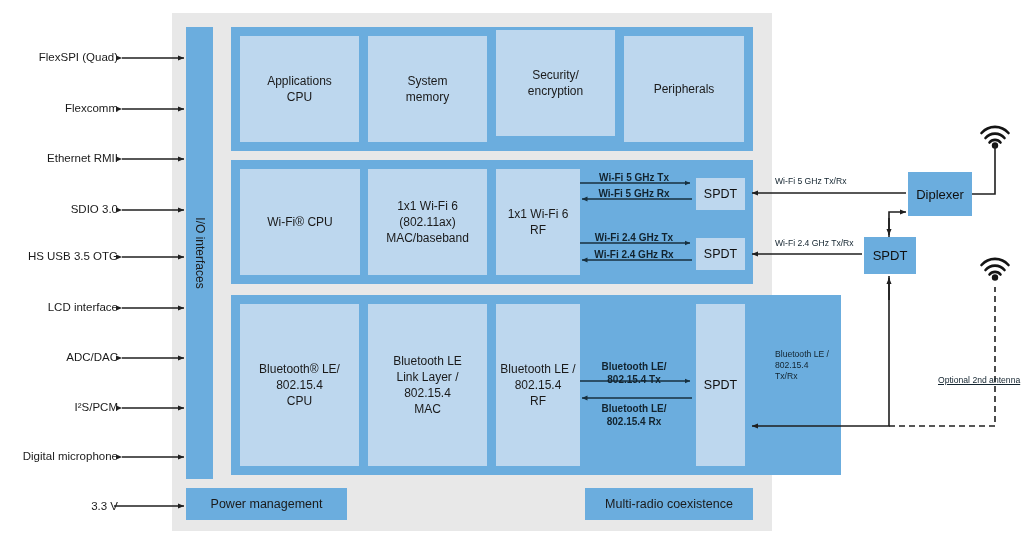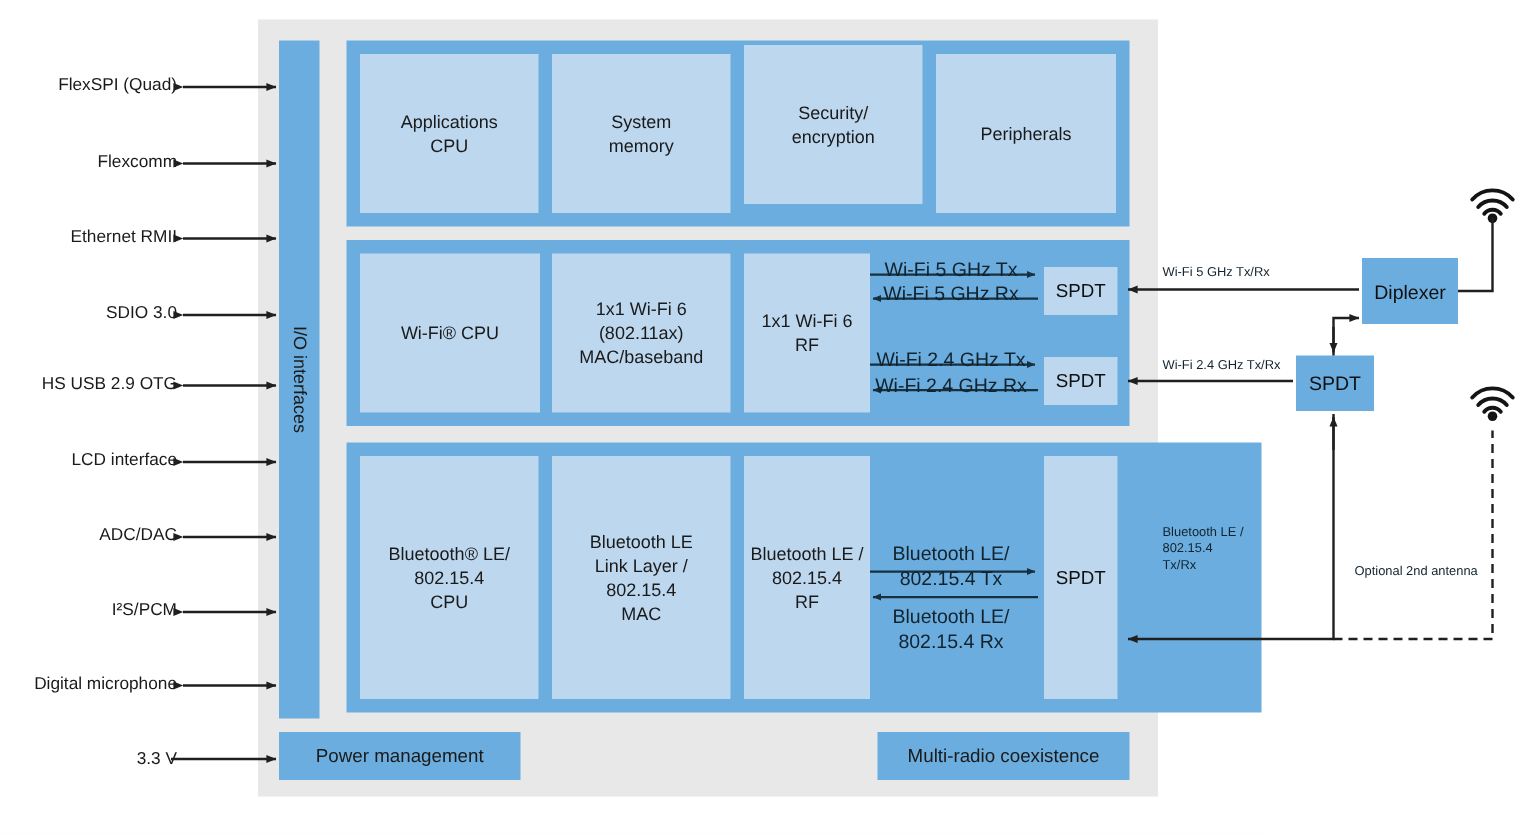--- a/index.html
+++ b/index.html
@@ -38,40 +38,40 @@
           justify-content:center;font-size:12.5px;color:#1a1a1a;}
 
   
   .extblk{position:absolute;box-sizing:border-box;display:flex;align-items:center;
           justify-content:center;font-size:13px;color:#101010;background:#6badde;}
 
   
   #wires{position:absolute;left:0;top:0;width:1024px;height:555px;pointer-events:none;}
 
   
-  .cap{position:absolute;font-size:13px;line-height:1.28;color:#12232e;white-space:nowrap;}
+  .cap{position:absolute;font-size:10px;line-height:1.28;color:#12232e;white-space:nowrap;font-weight:bold;}
   .cap.c{transform:translateX(-50%);text-align:center;}
   .cap-ext{position:absolute;font-size:8.6px;line-height:1.3;color:#12232e;white-space:nowrap;}
 
   .spdt{position:absolute;box-sizing:border-box;background:#bdd7ee;
         display:flex;align-items:center;justify-content:center;font-size:12.5px;color:#101010;}
 
   .ant{position:absolute;}
 </style>
 </head>
 <body>
 
 <div id="stage">
 
   <div id="io-labels">
     <div class="io-label" style="right:906px;top:52px;">FlexSPI (Quad)</div>
     <div class="io-label" style="right:906px;top:103px;">Flexcomm</div>
     <div class="io-label" style="right:906px;top:153px;">Ethernet RMII</div>
     <div class="io-label" style="right:906px;top:204px;">SDIO 3.0</div>
-    <div class="io-label" style="right:906px;top:251px;">HS USB 2.9 OTG</div>
+    <div class="io-label" style="right:906px;top:251px;">HS USB 3.5 OTG</div>
     <div class="io-label" style="right:906px;top:302px;">LCD interface</div>
     <div class="io-label" style="right:906px;top:352px;margin-left:12px;">ADC/DAC</div>
     <div class="io-label" style="right:906px;top:402px;">I²S/PCM</div>
     <div class="io-label" style="right:906px;top:451px;">Digital microphone</div>
     <div class="io-label" style="right:906px;top:501px;">3.3 V</div>
   </div>
 
   <div class="abs chip-bg" style="left:172px;top:13px;width:600px;height:518px;"></div>
 
   <div class="abs blue-mid" id="io-bar">
@@ -260,15 +260,15 @@
 
   <div class="cap-ext" style="left:775px;top:176px;">Wi-Fi 5 GHz Tx/Rx</div>
   <div class="cap-ext" style="left:775px;top:238px;">Wi-Fi 2.4 GHz Tx/Rx</div>
 
   <div class="cap-ext" style="left:775px;top:349px;">
     <span>Bluetooth LE /</span><br>
     <span>802.15.4</span><br>
     <span>Tx/Rx</span>
   </div>
 
-  <div class="cap-ext" style="left:903px;top:375px;">Optional 2nd antenna</div>
+  <div class="cap-ext" style="left:938px;top:375px;text-decoration:underline;">Optional 2nd antenna</div>
 
 </div>
 
 </body></html>

